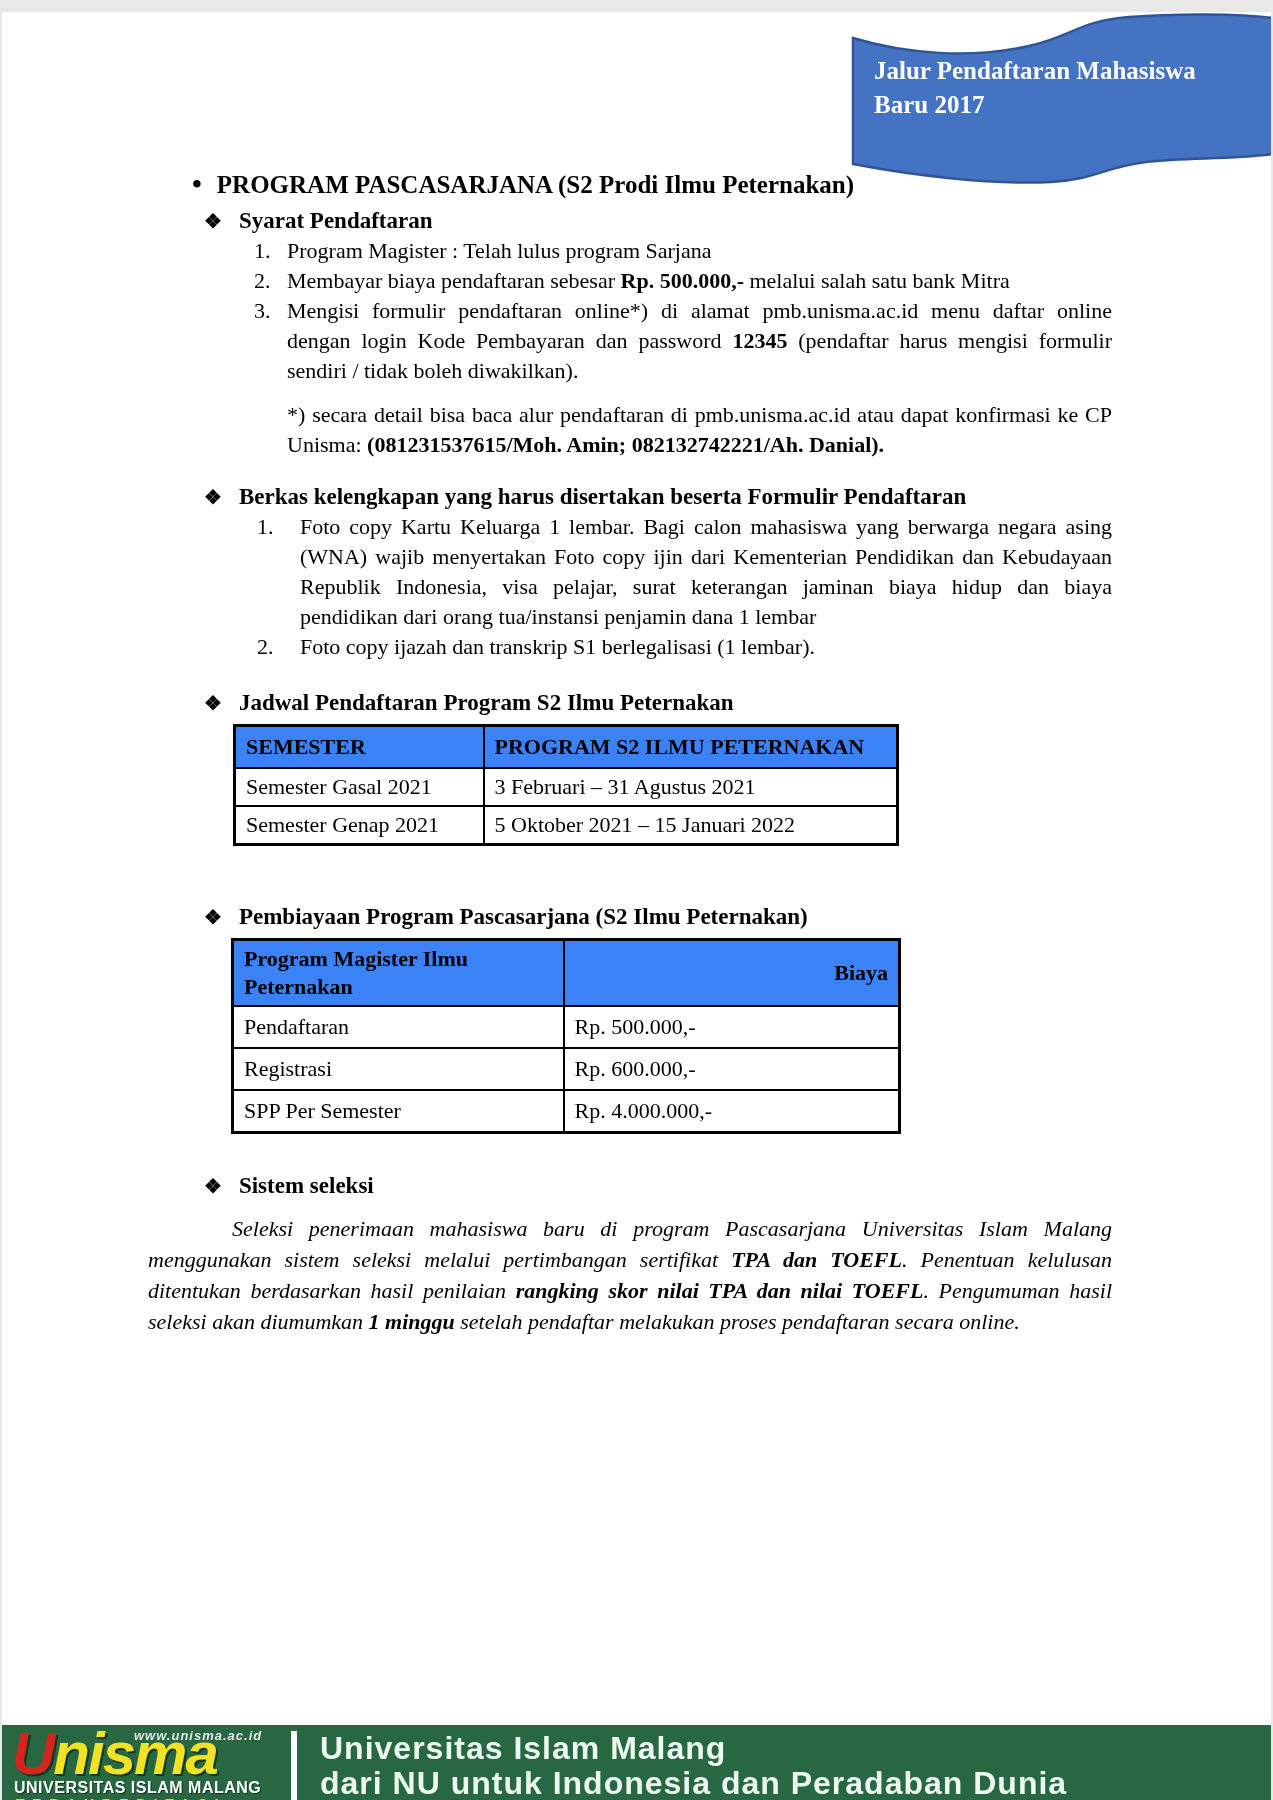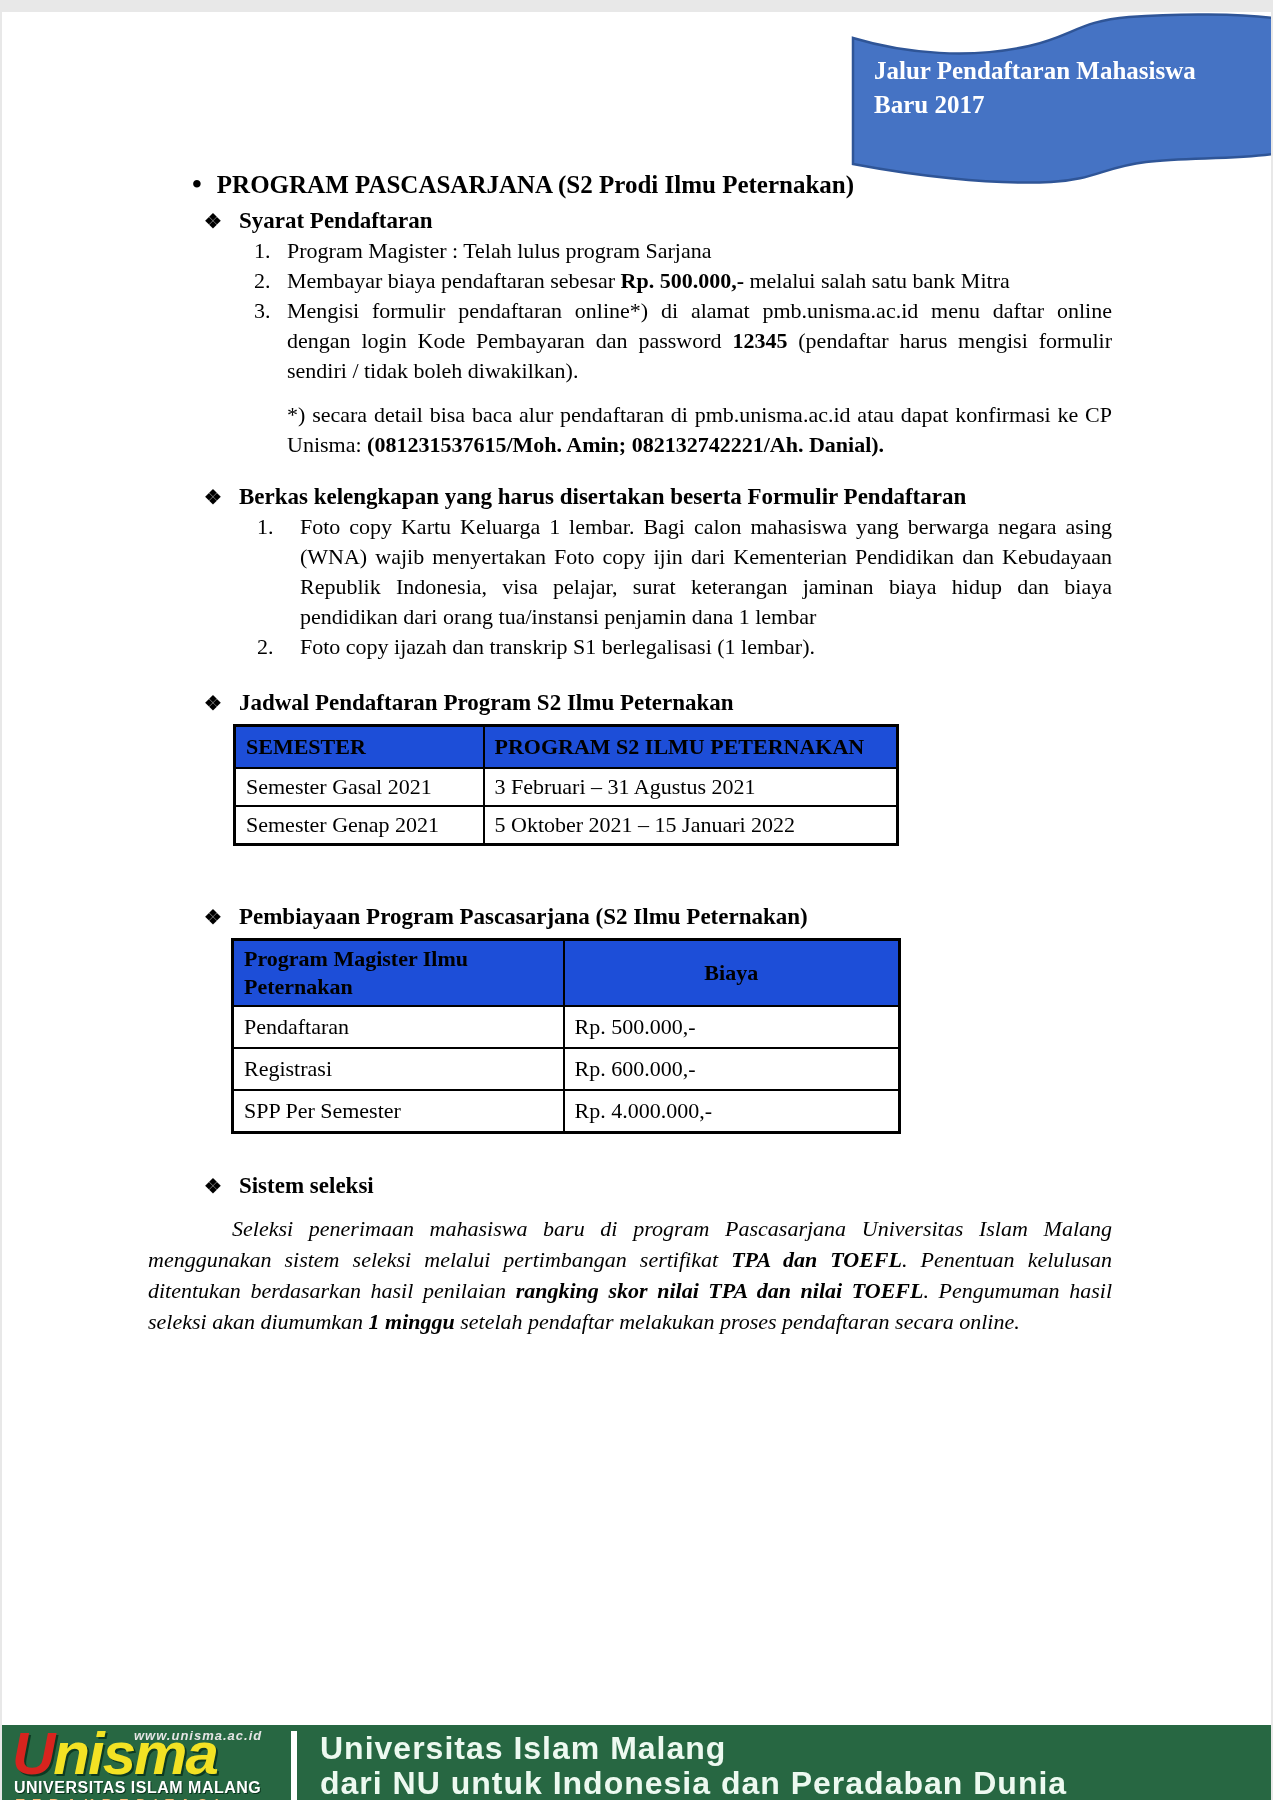--- a/index.html
+++ b/index.html
@@ -39,28 +39,28 @@
   .note { margin-left:145px; margin-top:14px; width:825px; text-align:justify;font-family:Liberation Serif, serif; }
 
   .closing {
     margin:12px 0 0 6px; width:964px;
     text-indent:84px; text-align:justify; line-height:31px;font-style:italic;
   }
 
   
   table { border-collapse:collapse; table-layout:fixed; border:3px solid #000; margin-top:6px; }
   td, th { border:2px solid #000; padding:3px 10px; font-size:22px; line-height:30px; vertical-align:middle; overflow:hidden; }
-  th { background:#1d4ed8; font-weight:700; text-align:left; }
+  th { background:#3b82f6; font-weight:700; text-align:left; }
   .jadwal-table { margin-left:91px; width:666px; }
   .jadwal-table .c1 { width:249px; }
   .jadwal-table th { padding-top:5px; padding-bottom:5px; }
   .pembiayaan-table { margin-left:89px; width:670px; }
   .pembiayaan-table .c1 { width:331px; }
   .pembiayaan-table th { line-height:28px; padding-top:4px; padding-bottom:4px; }
-  .pembiayaan-table th.center { text-align:center; }
+  .pembiayaan-table th.center { text-align:right; }
   .pembiayaan-table td { padding-top:5px; padding-bottom:5px; }
 
   
   .footer { position:absolute; left:0; top:1713px; width:1273px; height:87px; background:#276742; }
   .footer::after { content:""; position:absolute; left:0; right:0; bottom:0; height:4px; background:#7FA43D; }
   .logo-site {
     position:absolute; left:132px; top:3px; color:#e5e5e5;
     font:italic 700 13px "Liberation Sans",sans-serif; letter-spacing:1px;
   }
   .wordmark {

